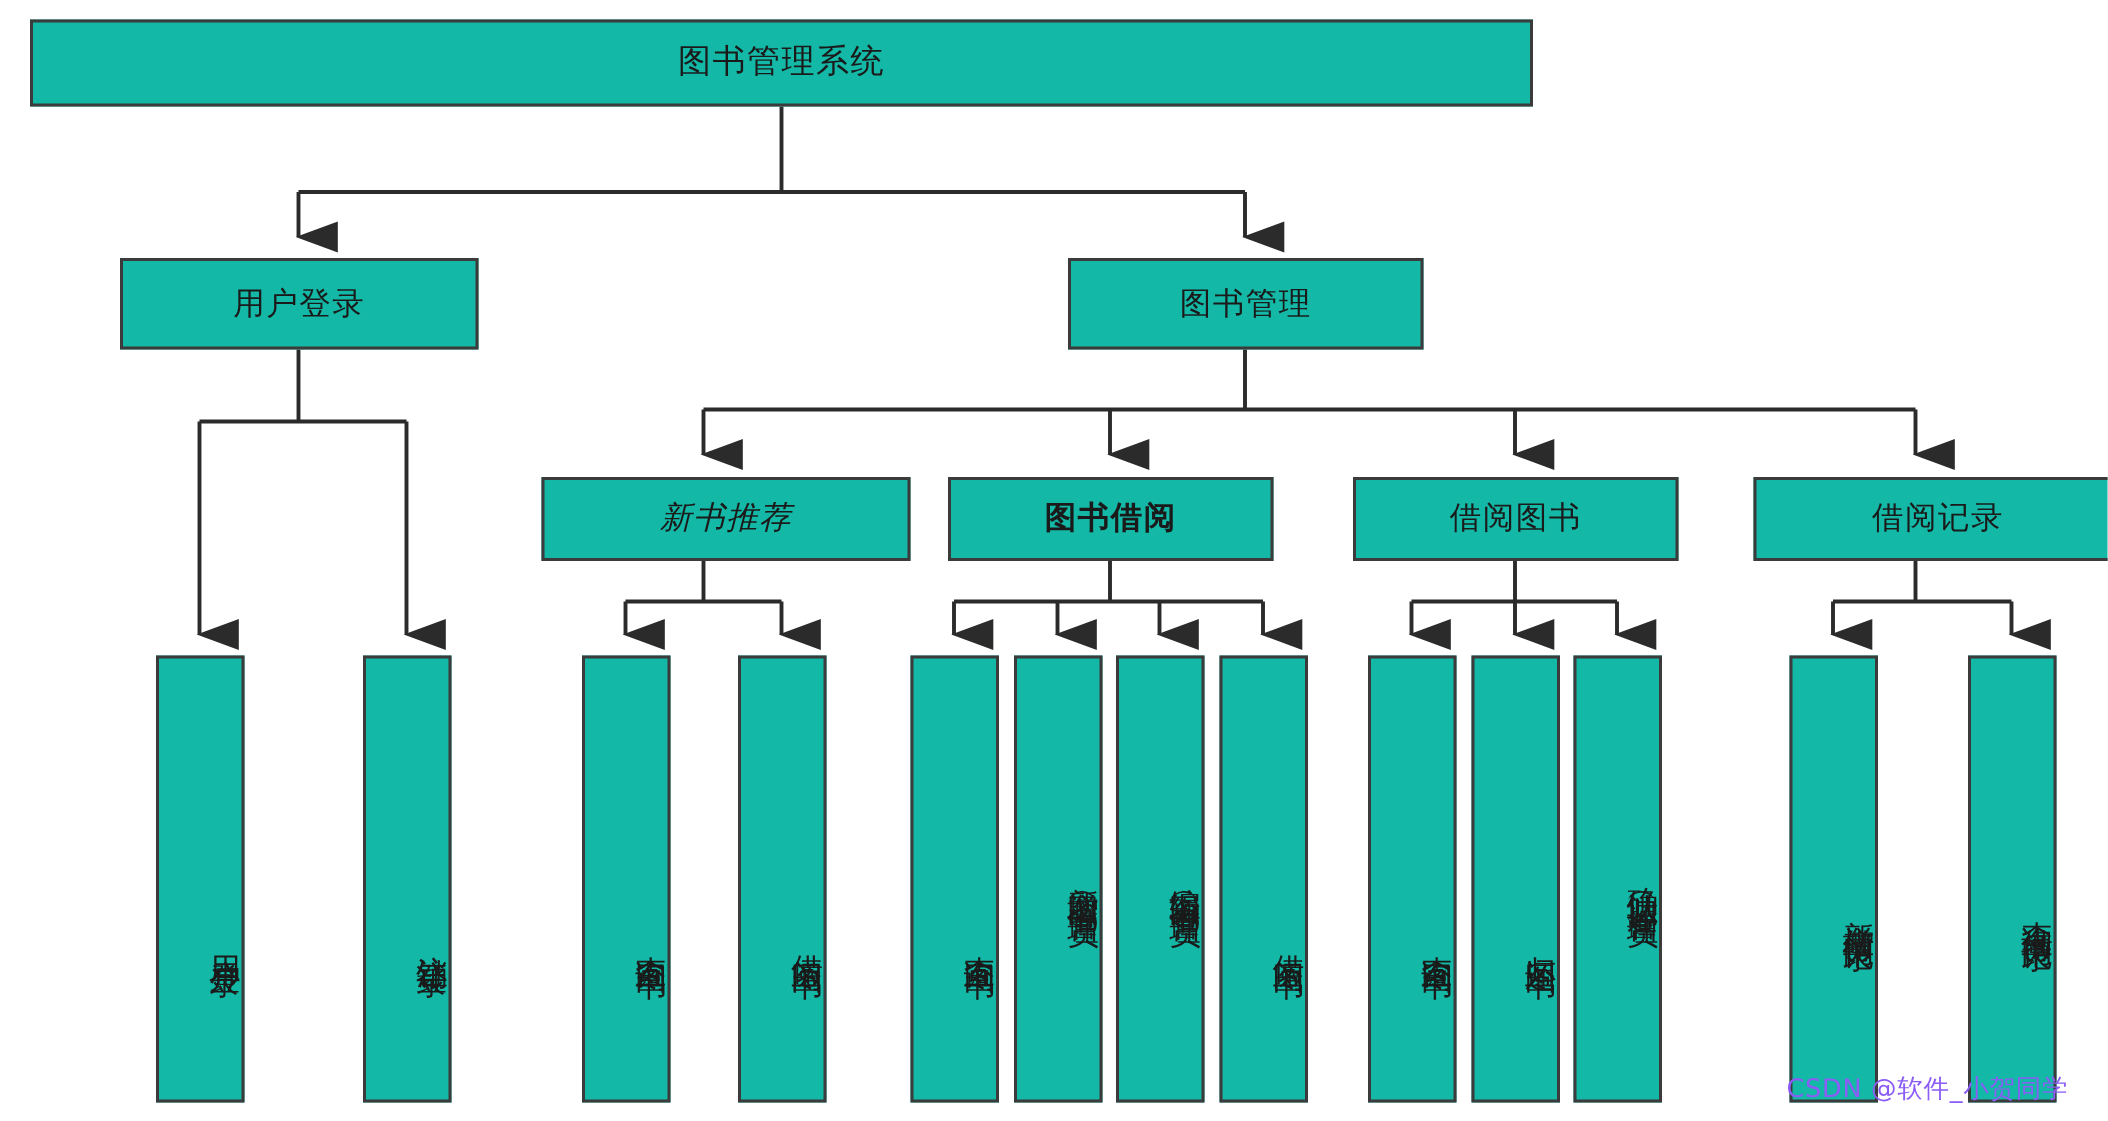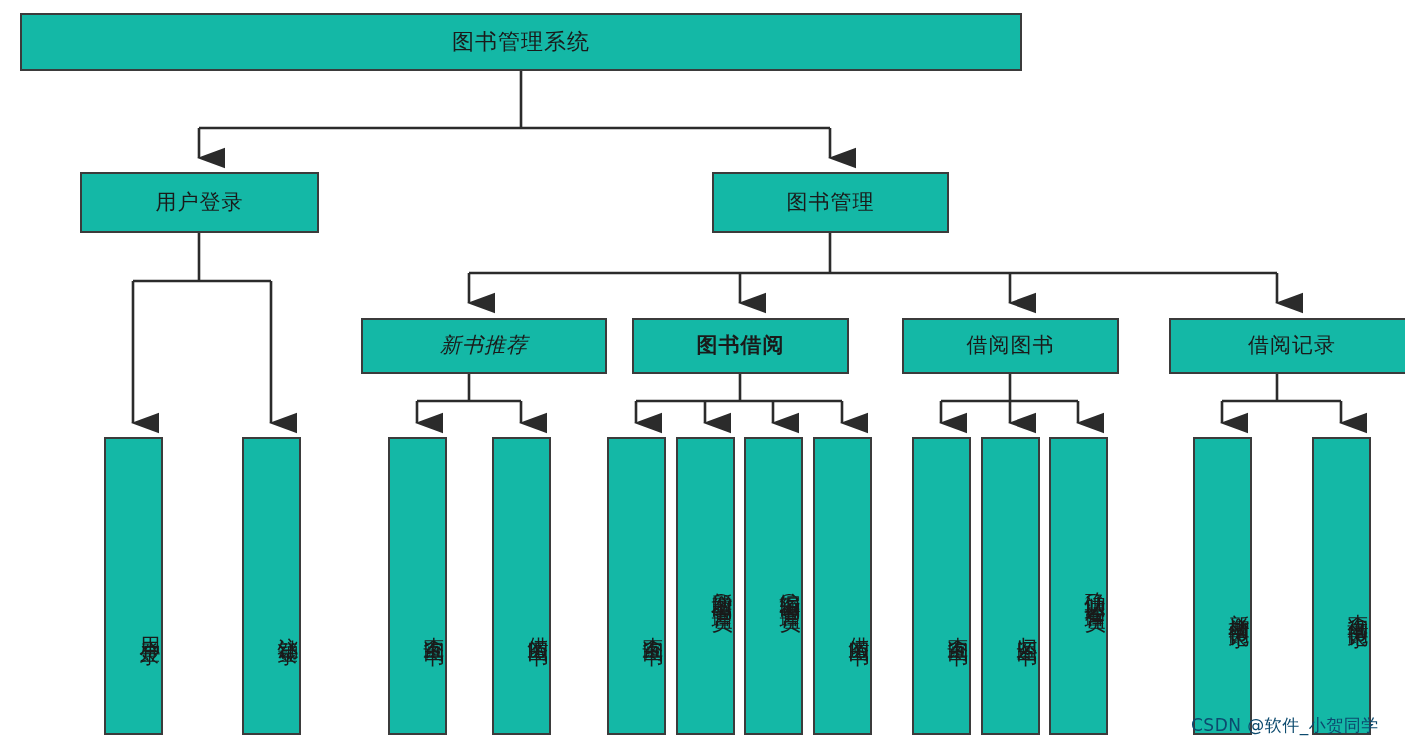--- a/index.html
+++ b/index.html
@@ -47,21 +47,21 @@
     font-size: 21px;
     letter-spacing: 3px;
     line-height: 1.05;
   }
   .node.vert.long {
     align-items: flex-start;
     padding-top: 4px;
   }
   .watermark {
     position: absolute;
-    color: #0c4a6e;
+    color: #8b5cf6;
     font-size: 17px;
     letter-spacing: 0.5px;
     white-space: nowrap;
     user-select: none;
   }
 </style>
 </head>
 <body>
 
 <div id="canvas">

